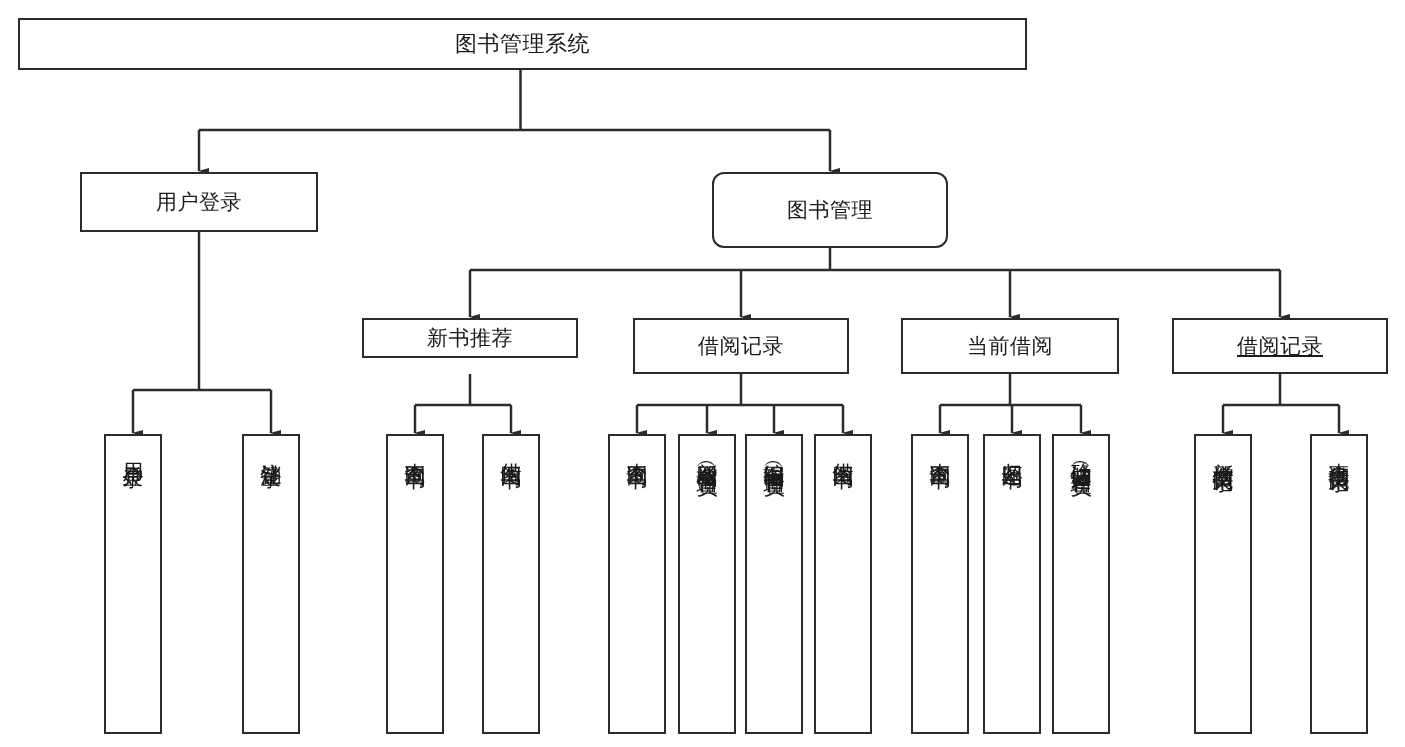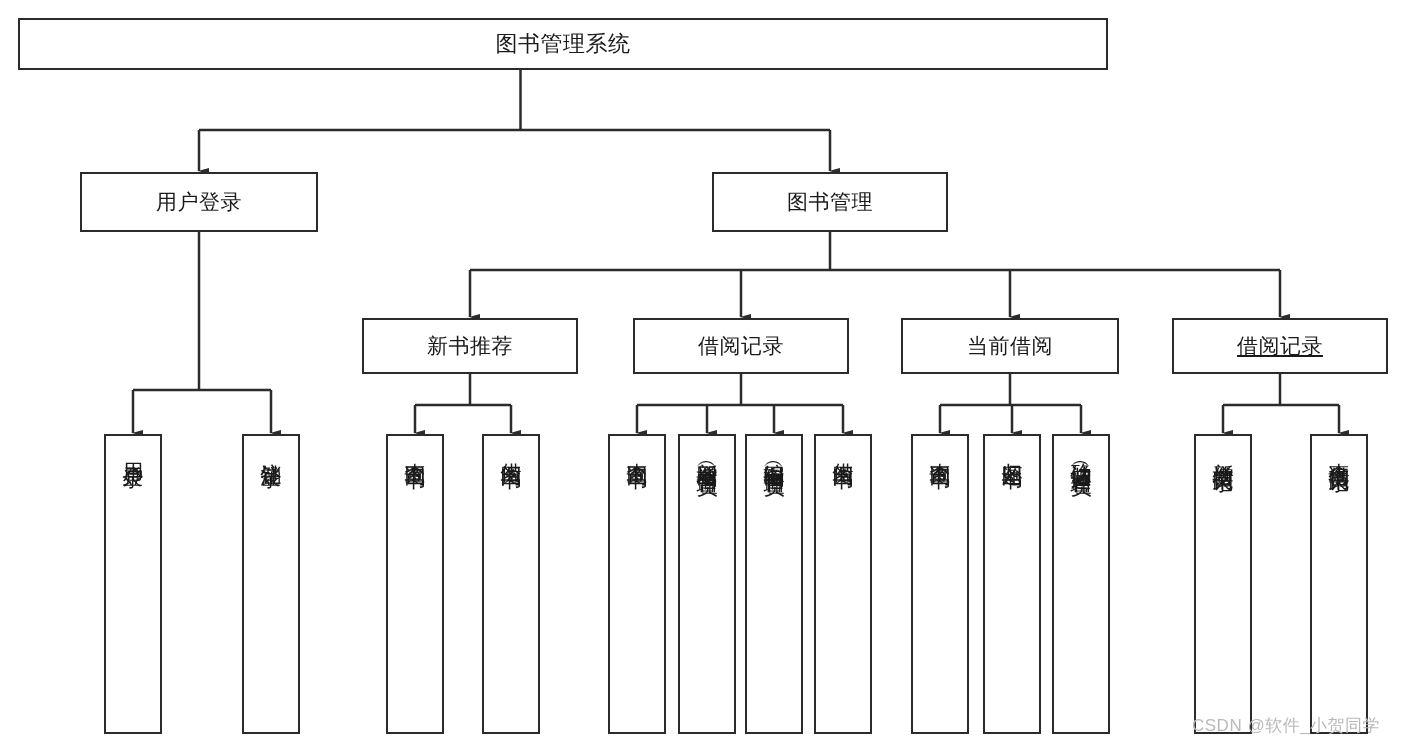--- a/index.html
+++ b/index.html
@@ -107,30 +107,30 @@
         <path d="M940,405 L940,433" marker-end="url(#arrow)"></path>
         <path d="M1012,405 L1012,433" marker-end="url(#arrow)"></path>
         <path d="M1081,405 L1081,433" marker-end="url(#arrow)"></path>
         <path d="M1280,374 L1280,405"></path>
         <path d="M1223,405 L1339,405"></path>
         <path d="M1223,405 L1223,433" marker-end="url(#arrow)"></path>
         <path d="M1339,405 L1339,433" marker-end="url(#arrow)"></path>
       </g>
   </svg>
   <div id="node-layer">
-      <div class="node horiz root" style="left: 18px; top: 18px; width: 1090px; height: 52px;">
+      <div class="node horiz root" style="left: 18px; top: 18px; width: 1009px; height: 52px;">
         <div class="label">图书管理系统</div>
       </div>
       <div class="node horiz" style="left: 80px; top: 172px; width: 238px; height: 60px;">
         <div class="label">用户登录</div>
       </div>
-      <div class="node horiz" style="left: 712px; top: 172px; width: 236px; height: 60px;">
+      <div class="node horiz" style="left: 712px; top: 172px; width: 236px; height: 76px; border-radius: 12px;">
         <div class="label">图书管理</div>
       </div>
-      <div class="node horiz" style="left: 362px; top: 318px; width: 216px; height: 56px;">
+      <div class="node horiz" style="left: 362px; top: 318px; width: 216px; height: 40px;">
         <div class="label">新书推荐</div>
       </div>
       <div class="node horiz" style="left: 633px; top: 318px; width: 216px; height: 56px;">
         <div class="label">借阅记录</div>
       </div>
       <div class="node horiz" style="left: 901px; top: 318px; width: 218px; height: 56px;">
         <div class="label">当前借阅</div>
       </div>
       <div class="node horiz" style="left: 1172px; top: 318px; width: 216px; height: 56px; text-decoration: underline;">
         <div class="label">借阅记录</div>
@@ -168,14 +168,13 @@
       <div class="node vert" style="left: 1052px; top: 434px; width: 58px; height: 300px;">
         <div class="label">确认归还（管理员）</div>
       </div>
       <div class="node vert" style="left: 1194px; top: 434px; width: 58px; height: 300px;">
         <div class="label">新增借阅记录</div>
       </div>
       <div class="node vert" style="left: 1310px; top: 434px; width: 58px; height: 300px;">
         <div class="label">查询借阅记录</div>
       </div>
     </div>
-  <div class="watermark" style="left: 1192px; top: 714px; color: rgb(185, 185, 185);">CSDN @软件_小贺同学</div>
 </div>
 
 </body></html>

